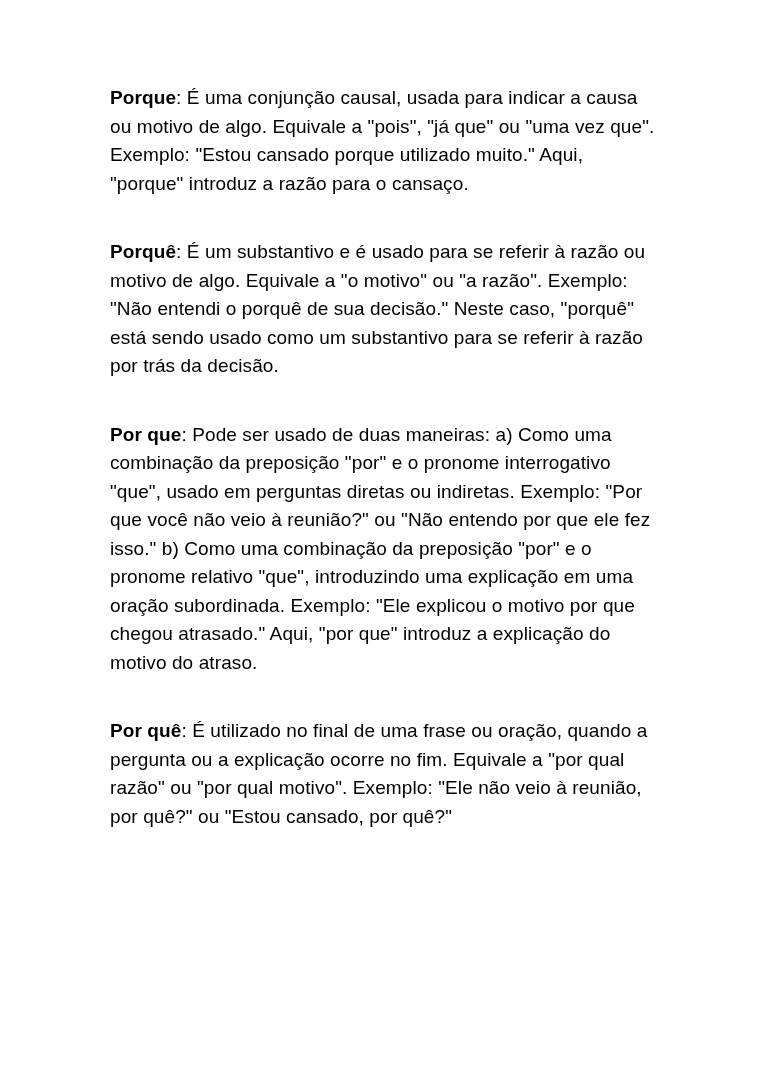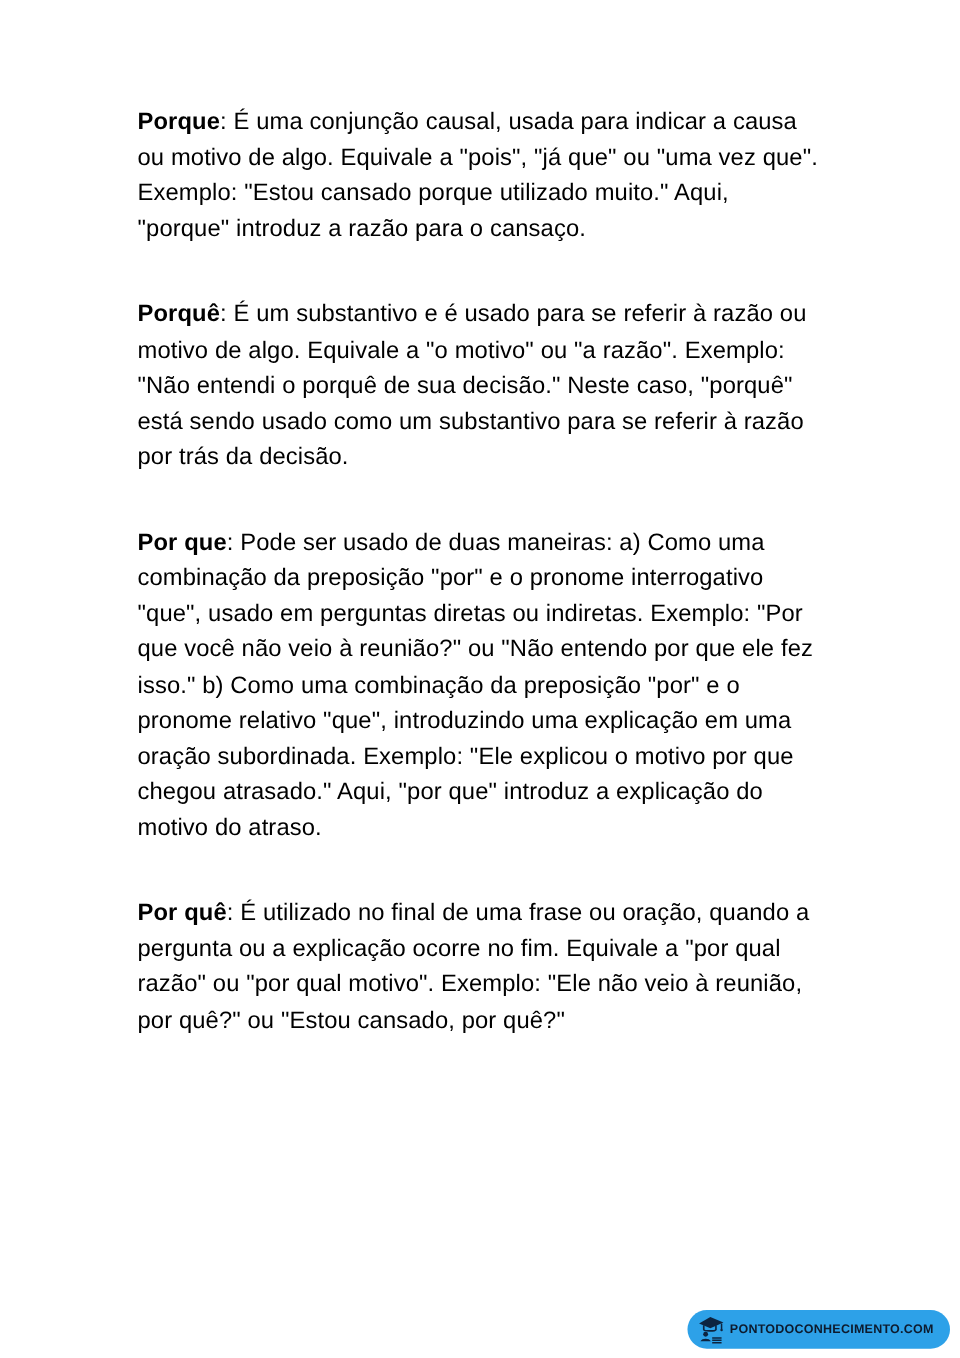--- a/index.html
+++ b/index.html
@@ -72,30 +72,13 @@
     <p class="para"><strong class="term">Porque</strong><span>: É uma conjunção causal, usada para indicar a causa ou motivo de algo. Equivale a "pois", "já que" ou "uma vez que". Exemplo: "Estou cansado porque utilizado muito." Aqui, "porque" introduz a razão para o cansaço.</span></p>
 
     <p class="para"><strong class="term">Porquê</strong><span>: É um substantivo e é usado para se referir à razão ou motivo de algo. Equivale a "o motivo" ou "a razão". Exemplo: "Não entendi o porquê de sua decisão." Neste caso, "porquê" está sendo usado como um substantivo para se referir à razão por trás da decisão.</span></p>
 
     <p class="para"><strong class="term">Por que</strong><span>: Pode ser usado de duas maneiras: a) Como uma combinação da preposição "por" e o pronome interrogativo "que", usado em perguntas diretas ou indiretas. Exemplo: "Por que você não veio à reunião?" ou "Não entendo por que ele fez isso." b) Como uma combinação da preposição "por" e o pronome relativo "que", introduzindo uma explicação em uma oração subordinada. Exemplo: "Ele explicou o motivo por que chegou atrasado." Aqui, "por que" introduz a explicação do motivo do atraso.</span></p>
 
     <p class="para"><strong class="term">Por quê</strong><span>: É utilizado no final de uma frase ou oração, quando a pergunta ou a explicação ocorre no fim. Equivale a "por qual razão" ou "por qual motivo". Exemplo: "Ele não veio à reunião, por quê?" ou "Estou cansado, por quê?"</span></p>
 
   </div>
 
-  <a class="site-badge">
-    <span class="badge-icon">
-      <svg viewBox="0 0 32 32" width="24" height="26" aria-hidden="true">
-
-        <path d="M15 2 L29 8 L15 14 L3 9 Z" fill="#0d2440"></path>
-        <path d="M8 11 v4.5 c0 1.8 12 2.2 13 0 V11" fill="none" stroke="#0d2440" stroke-width="1.8"></path>
-        <path d="M27 9 v6" stroke="#0d2440" stroke-width="1.6" fill="none"></path>
-        <circle cx="27" cy="16" r="1.3" fill="#0d2440"></circle>
-
-        <circle cx="10" cy="20.5" r="2.6" fill="#0d2440"></circle>
-        <path d="M4.5 28 c1.5-3.5 9.5-3.5 11 0 Z" fill="#0d2440"></path>
-
-        <path d="M17 24.5 h10 M17 27 h10 M17 29.5 h10" stroke="#0d2440" stroke-width="1.6" fill="none"></path>
-      </svg>
-    </span>
-    <span class="badge-label">PONTODOCONHECIMENTO.COM</span>
-  </a>
 </div>
 
 </body></html>

